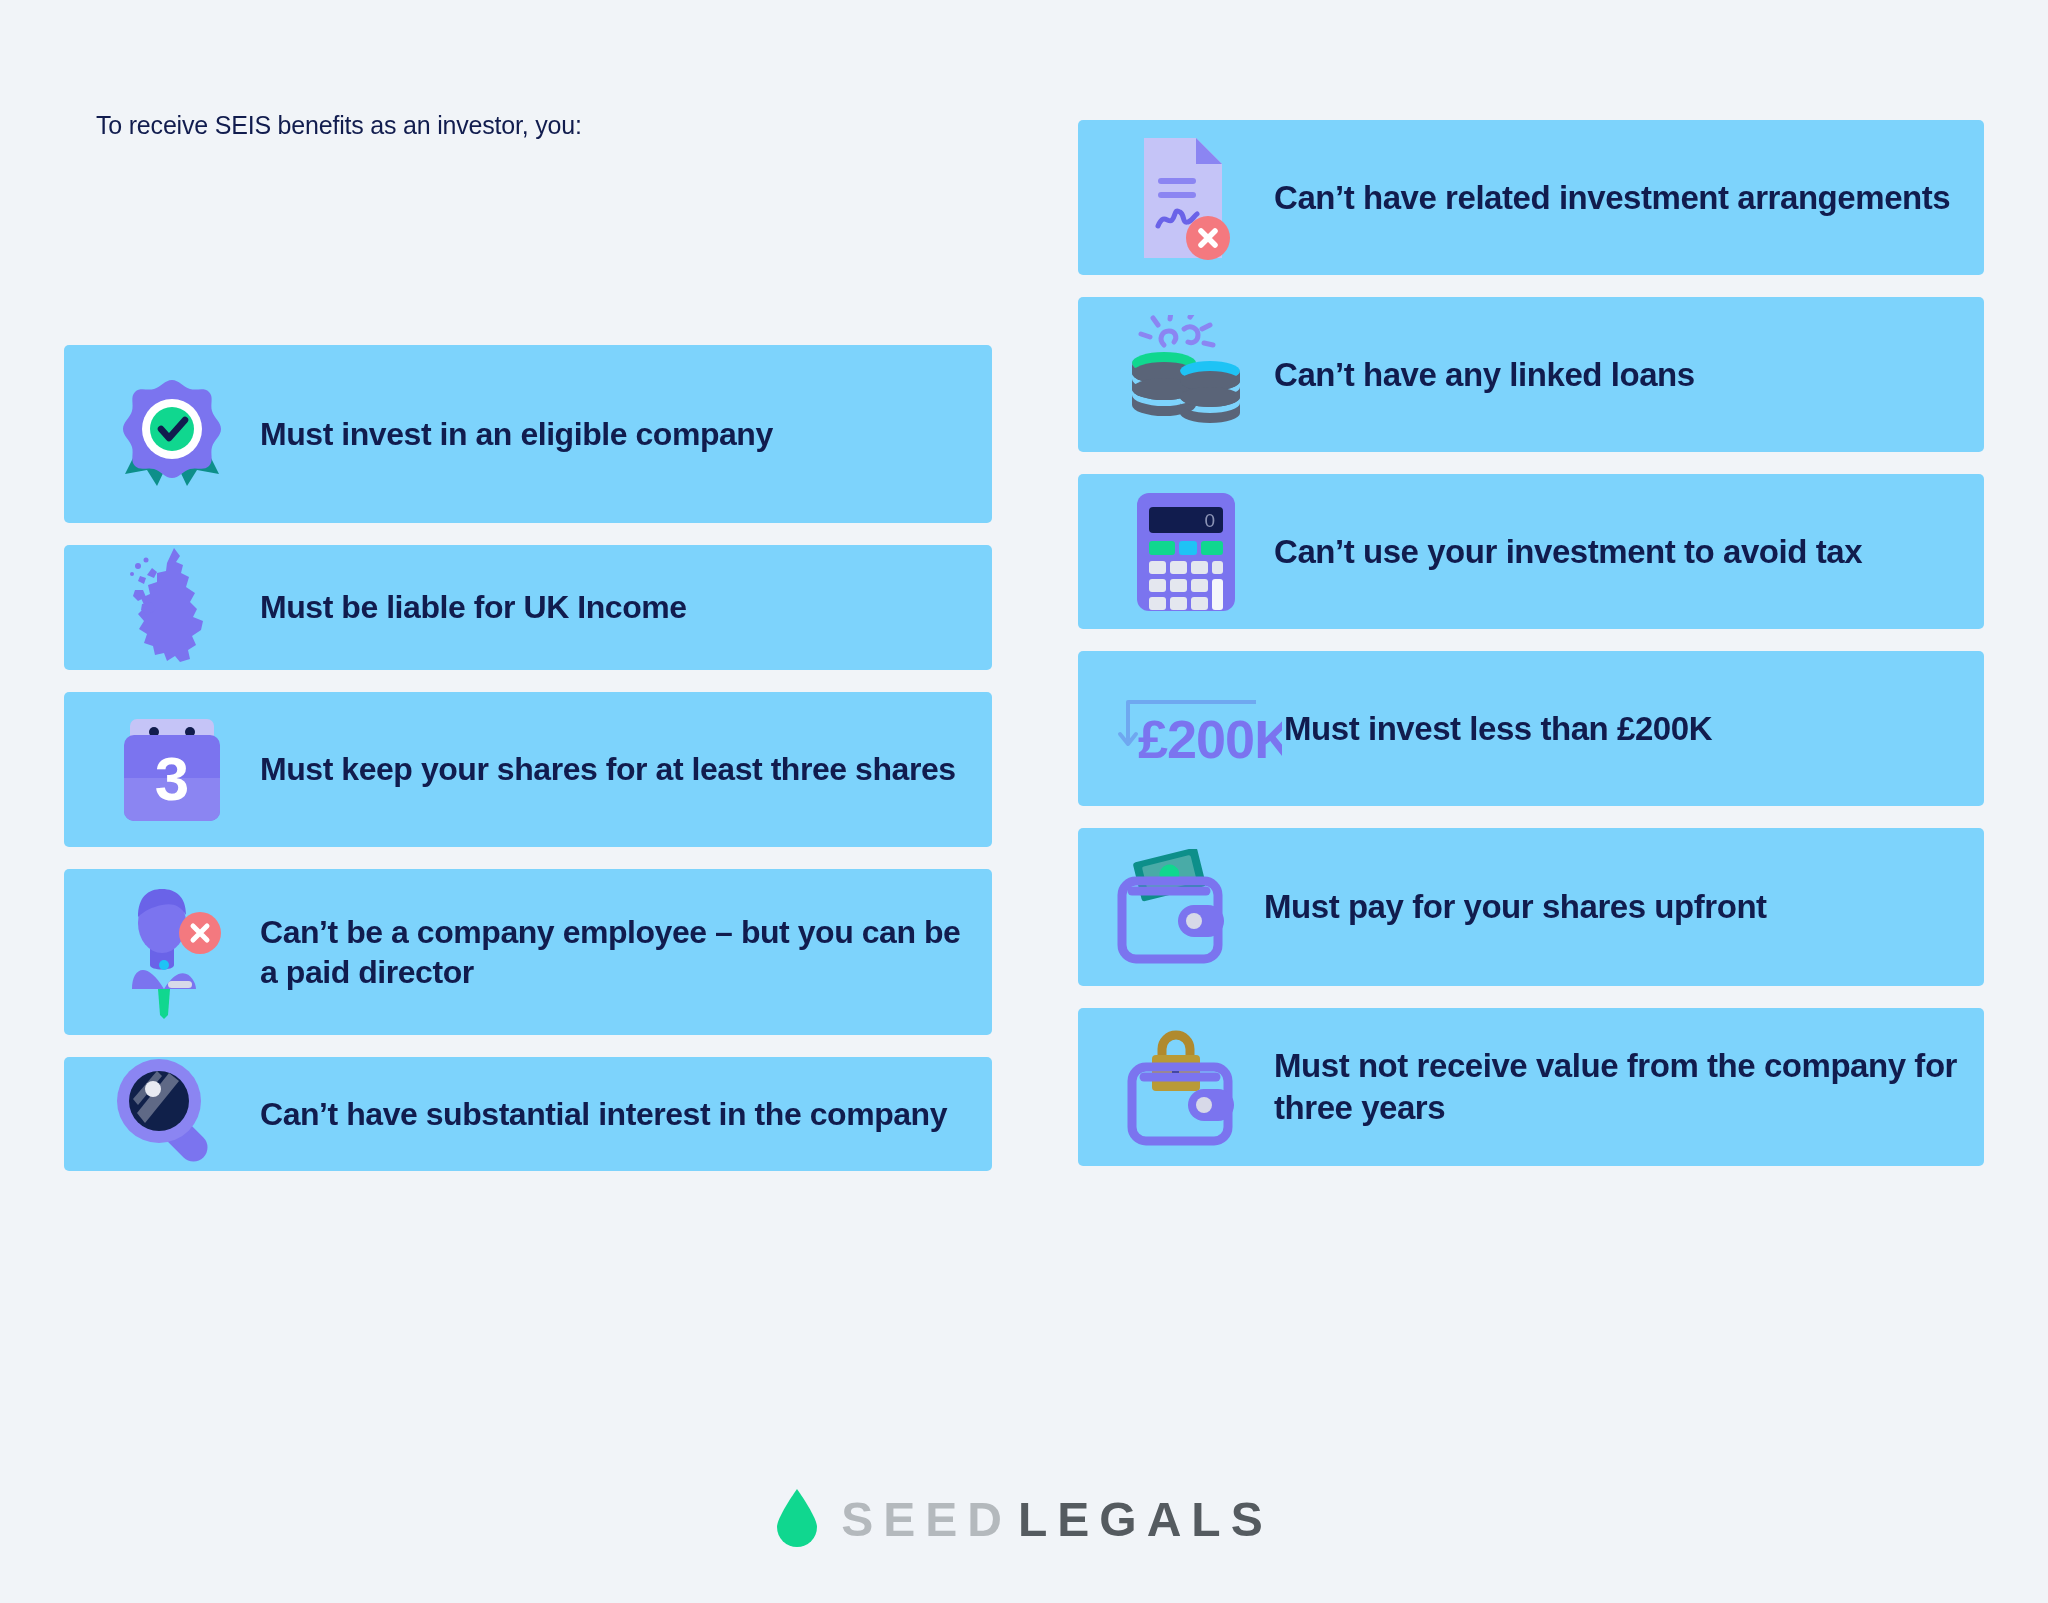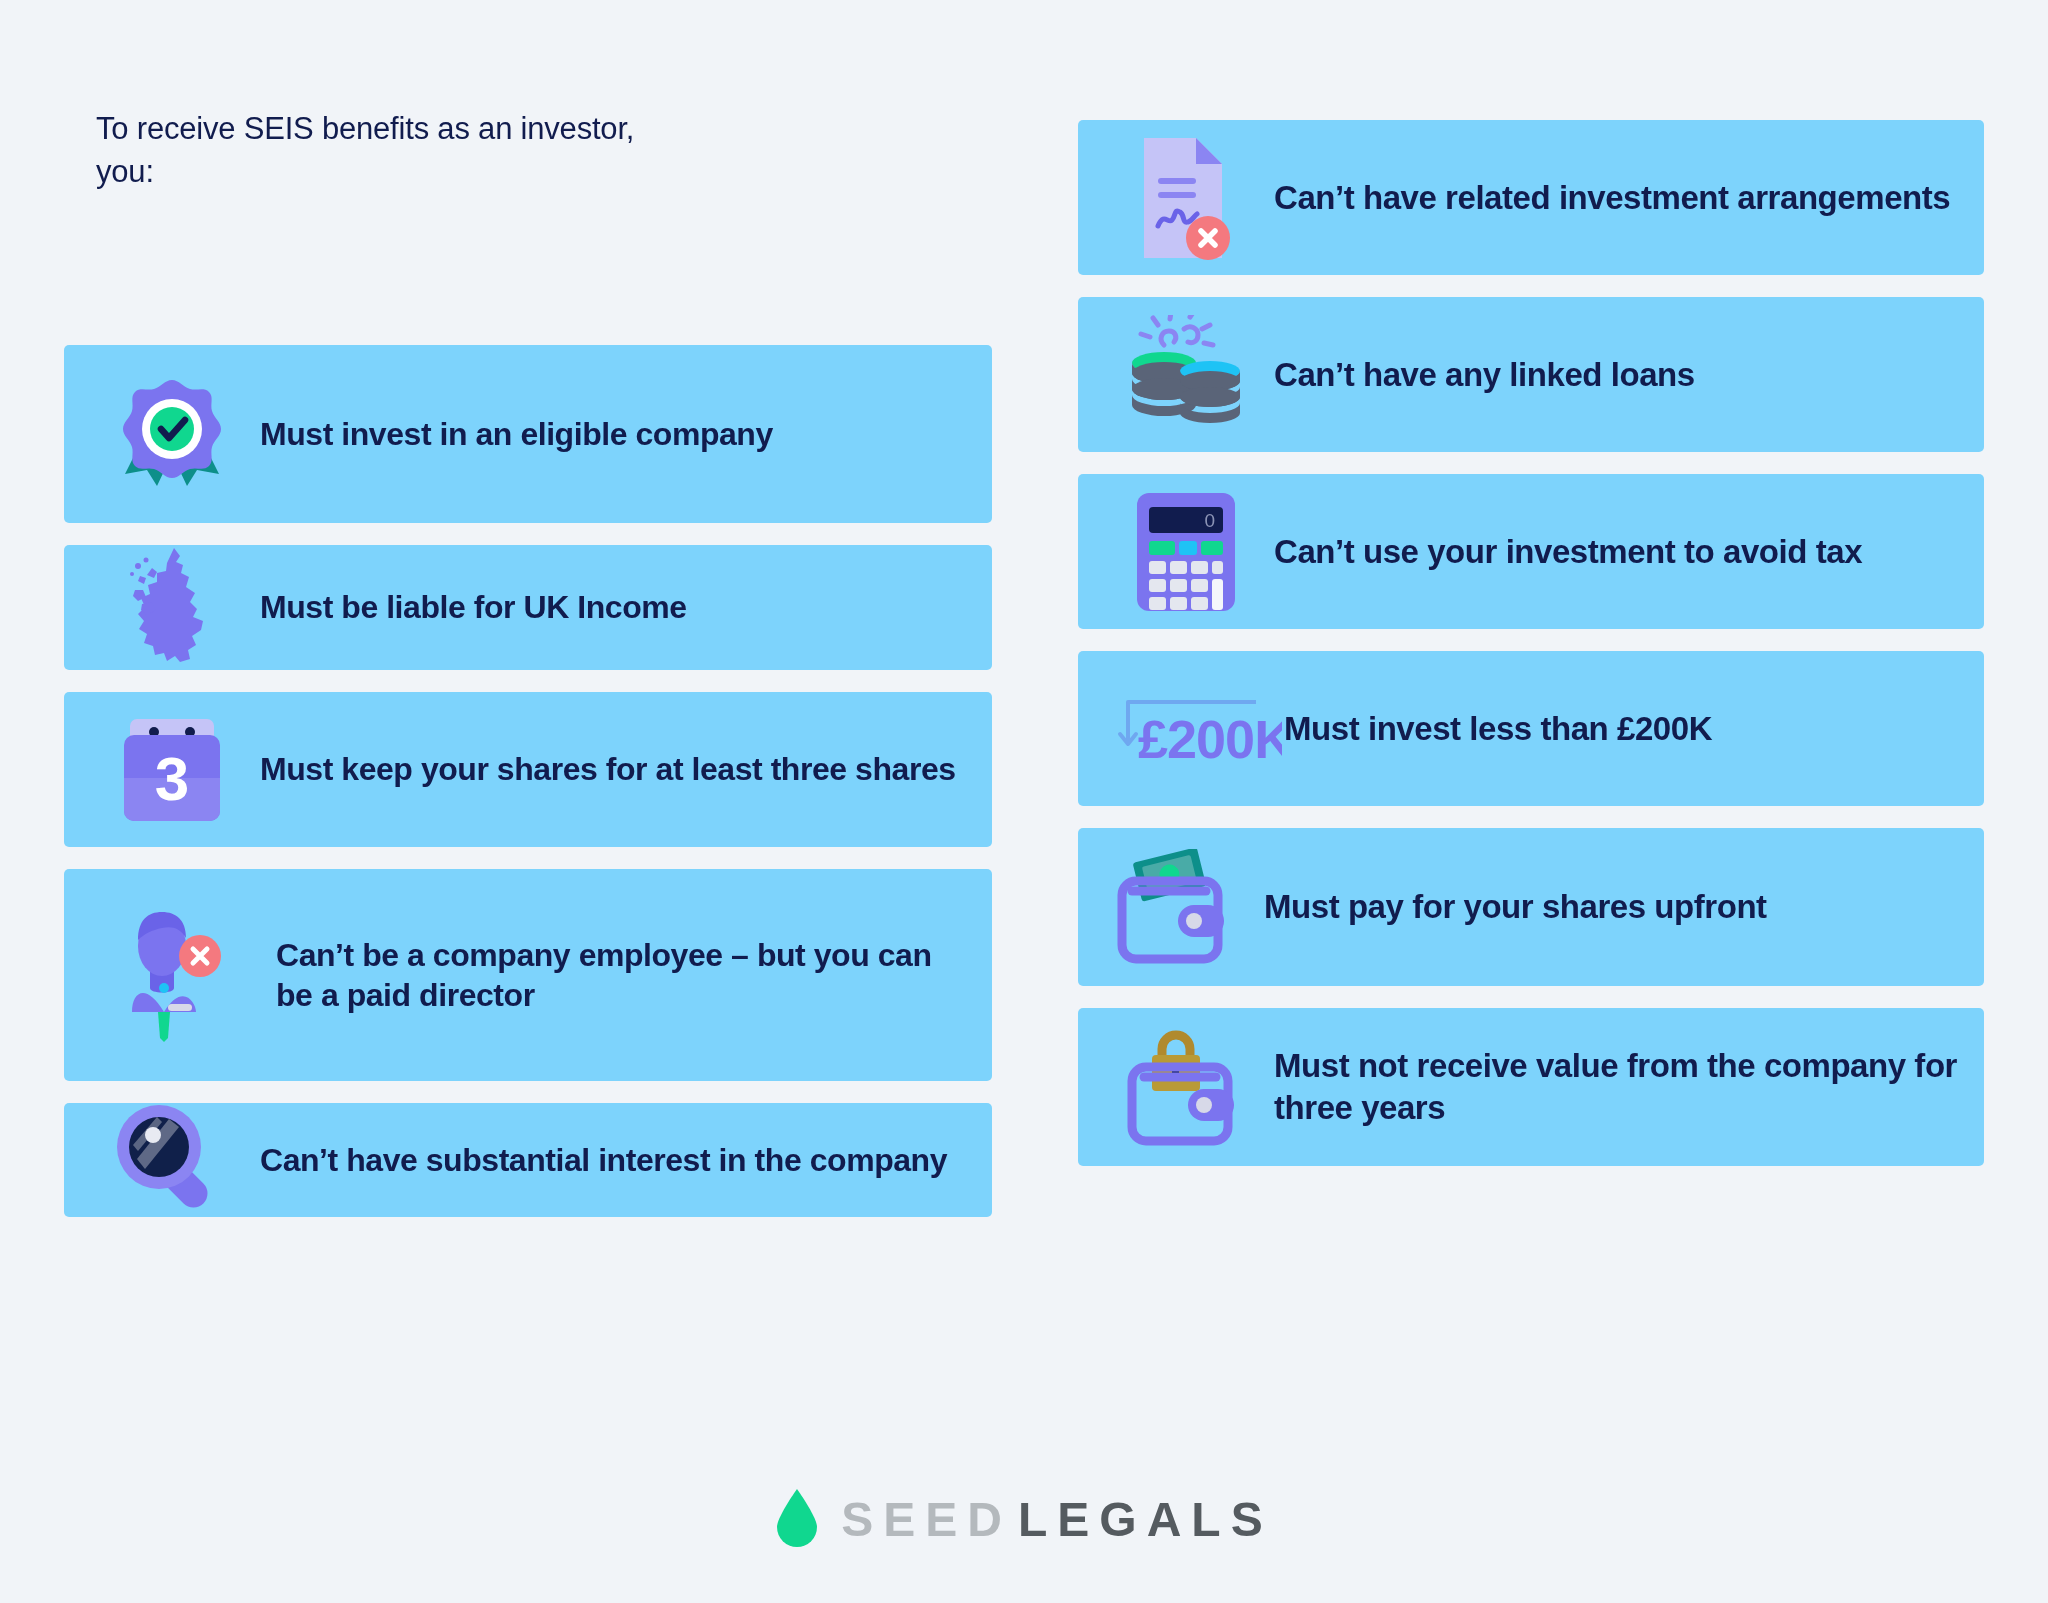--- a/index.html
+++ b/index.html
@@ -19,21 +19,21 @@
   .header { position: absolute; left: 96px; top: 70px; width: 920px; }
   .title {
     font-size: 62px;
     font-weight: 700;
     letter-spacing: -1.6px;
     color: #111c4e;
     line-height: 1.12;
   }
   .subtitle {
     margin-top: 38px;
-    font-size: 31px;
+    font-size: 25px;
     font-weight: 400;
     color: #111c4e;
     line-height: 1.38;
     letter-spacing: -0.2px;
     max-width: 580px;
   }
 
   
   .col { position: absolute; display: flex; flex-direction: column; }
   .col-left  { left: 64px;   top: 345px; width: 928px; gap: 22px; }
@@ -60,21 +60,21 @@
     color: #111c4e;
     line-height: 1.26;
     letter-spacing: -0.45px;
     margin-left: 14px;
   }
 
   
   .col-left  .card:nth-child(1) { height: 178px; }
   .col-left  .card:nth-child(2) { height: 125px; }
   .col-left  .card:nth-child(3) { height: 155px; }
-  .col-left  .card:nth-child(4) { height: 212px; gap: 16px; }
+  .col-left  .card:nth-child(4) { height: 166px; }
   .col-left  .card:nth-child(5) { height: 114px; }
 
   
   .col-right .card { height: 155px; }
   .col-right .card:nth-child(5) { height: 158px; padding-left: 24px; }
   .col-right .card:nth-child(6) { height: 158px; }
 
   .col-right .card-text { font-size: 33px; }
 
   

